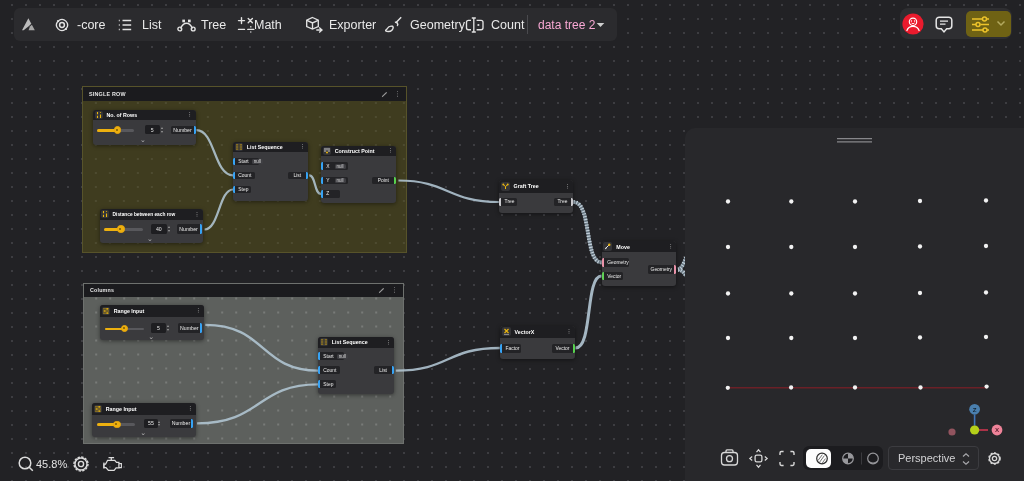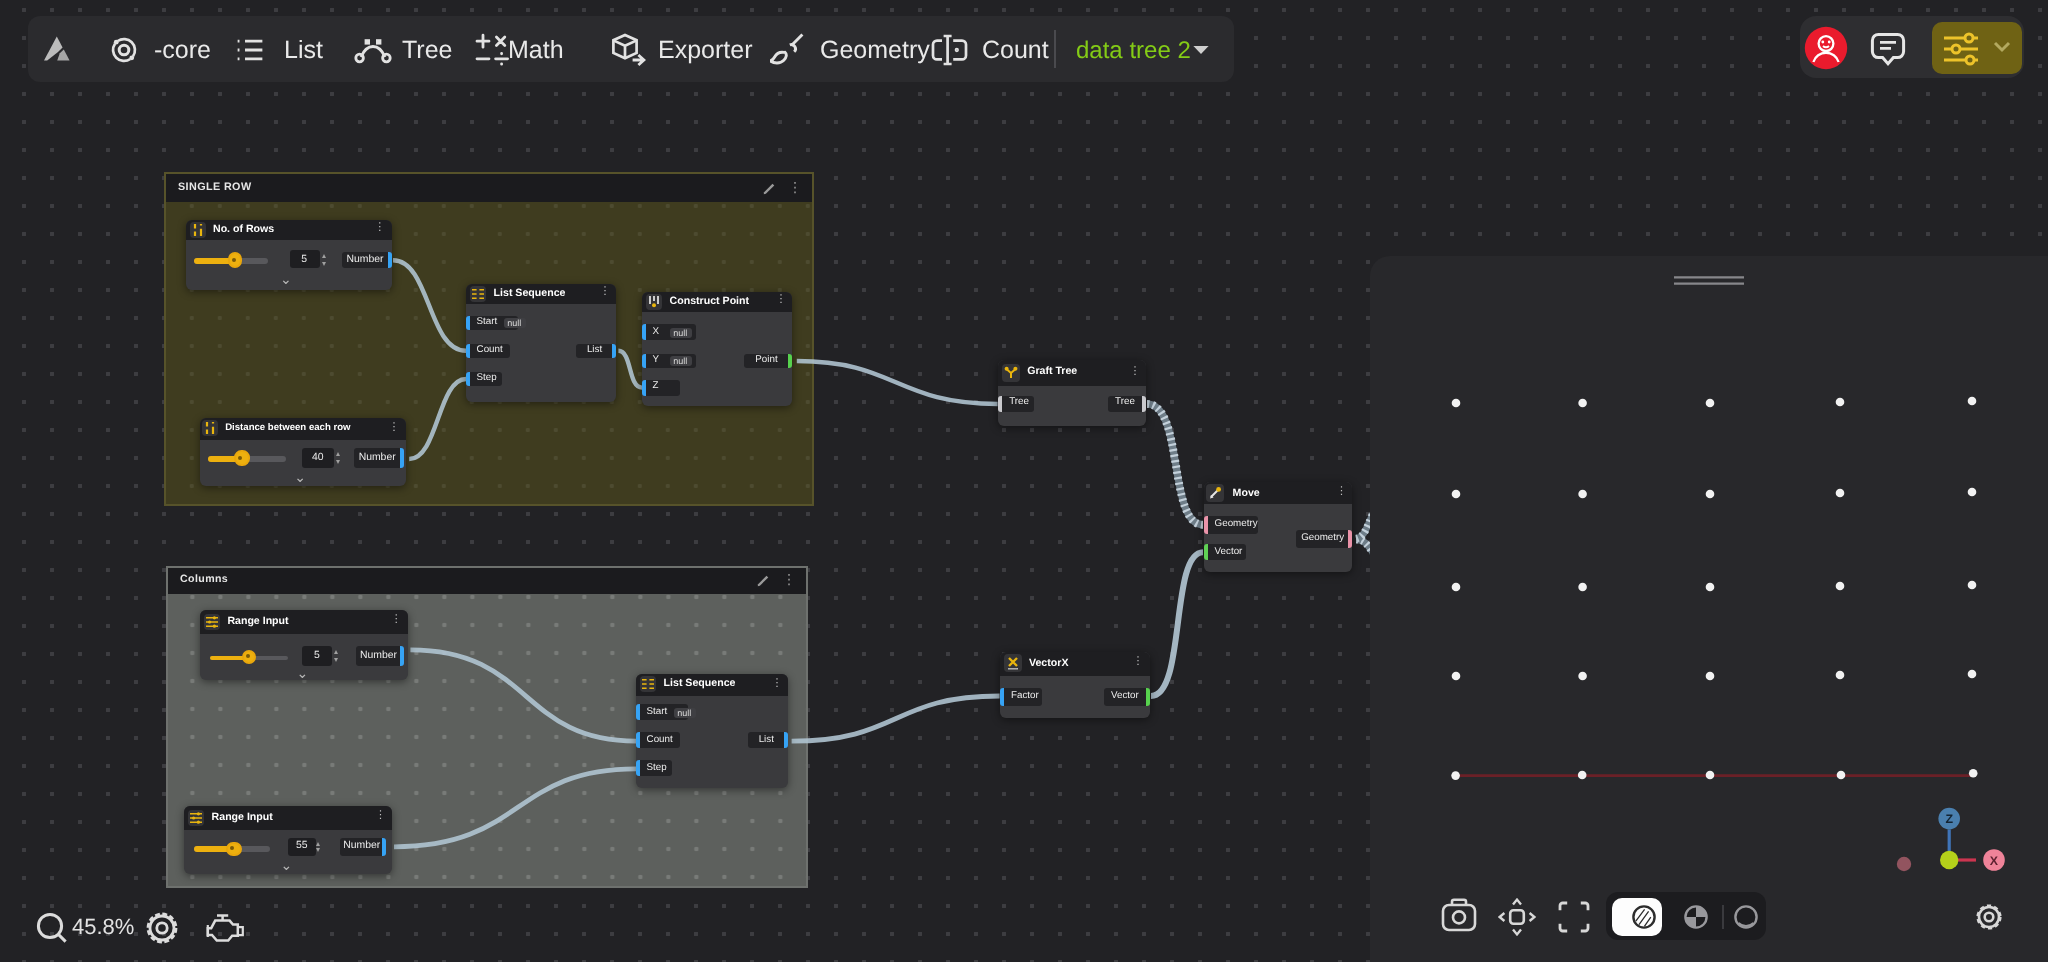--- a/index.html
+++ b/index.html
@@ -354,20 +354,26 @@
   <svg style="position:absolute;left:6.5px;top:3.5px" width="74" height="17" fill="none">
     <circle cx="12" cy="8.5" r="5.3" stroke="#2c2c2c" stroke-width="1.2"></circle>
     <path d="M7.9 10.6l4.4-5.9M9.5 12.3l4.8-6.6M12.2 13.2l3.2-4.6" stroke="#2c2c2c" stroke-width=".65"></path>
     <circle cx="38" cy="8.5" r="5.3" stroke="#98989c" stroke-width="1.2"></circle>
     <path d="M38 8.5V3.2a5.3 5.3 0 015.3 5.3zM38 8.5H32.7a5.3 5.3 0 005.3 5.3z" fill="#98989c"></path>
     <path d="M51.5 2.5v12" stroke="#3a3a3e" stroke-width="1"></path>
     <circle cx="63" cy="8.5" r="5.3" stroke="#98989c" stroke-width="1.2"></circle>
     <path d="M59.3 11.5a5.3 5.3 0 007.4 0" stroke="#98989c" stroke-width="1"></path>
   </svg>
 </div>
+<div id="persp">
+      <span style="margin-left:9px">Perspective</span>
+  <svg style="position:absolute;right:8px;top:5px" width="8" height="14" fill="none" stroke="#a8a8ac" stroke-width="1.2">
+        <path d="M1 4.5L4 1.8l3 2.7M1 9.5l3 2.7 3-2.7"></path>
+      </svg>
+</div>
 <svg class="abs" style="left:985px;top:449px" width="19" height="19" fill="none" stroke="#d8d8d8">
   <circle cx="9.5" cy="9.5" r="5.6" stroke-width="1.4" stroke-dasharray="2.05 1.55"></circle>
   <circle cx="9.5" cy="9.5" r="5" stroke-width="1.3"></circle>
   <circle cx="9.5" cy="9.5" r="2.15" stroke-width="1.3"></circle>
 </svg>
 
 <div id="tbar">
   <svg style="left:7px;top:9px" width="15" height="15" viewBox="0 0 15 15">
         <path d="M7.4 1.2L10.3 6.8 8 9 2.6 13.2H1z" fill="#bcbcbc"></path>
         <path d="M8.9 9.6l2-1.9 2.9 5.5H7.6z" fill="#a6a6a6"></path>
@@ -407,21 +413,21 @@
         <path d="M9.9 6.4c.9-.35 2 0 2.5.8.55.85.45 2-.3 2.7"></path>
       </svg>
   <span class="tlab" style="left:396px">Geometry</span>
   <svg style="left:450px;top:9px" width="20" height="16" viewBox="0 0 20 16" fill="none" stroke="#e2e2e2" stroke-width="1.35">
         <path d="M7 3.3H4.5A2 2 0 002.5 5.3v5.4a2 2 0 002 2H7M12.6 3.3h4.4a2 2 0 012 2v5.4a2 2 0 01-2 2h-4.4"></path>
         <path d="M9.8 1v14M7.8 1h4M7.8 15h4"></path>
         <circle cx="14.4" cy="8" r=".4" fill="#e2e2e2"></circle>
       </svg>
   <span class="tlab" style="left:477px">Count</span>
   <span style="left:513px;top:7px;width:1px;height:19px;background:#4a4a4e"></span>
-  <span class="tlab" style="left:524px;font-size:12px;color:#84cc16">data tree 2</span>
+  <span class="tlab" style="left:524px;font-size:12px;color:#f9a8d4">data tree 2</span>
   <svg style="left:582px;top:14px" width="9" height="6" viewBox="0 0 9 6">
         <path d="M0.7 1l3.8 4L8.3 1z" fill="#cfcfcf"></path>
       </svg>
 </div>
 
 <div id="rightbar">
   <svg style="position:absolute;left:2px;top:4.5px" width="22" height="22">
         <circle cx="11" cy="11" r="10.6" fill="#ea1b2d"></circle>
         <g fill="none" stroke="#fff" stroke-width="1.15">
           <circle cx="11" cy="8.8" r="3.7"></circle>

